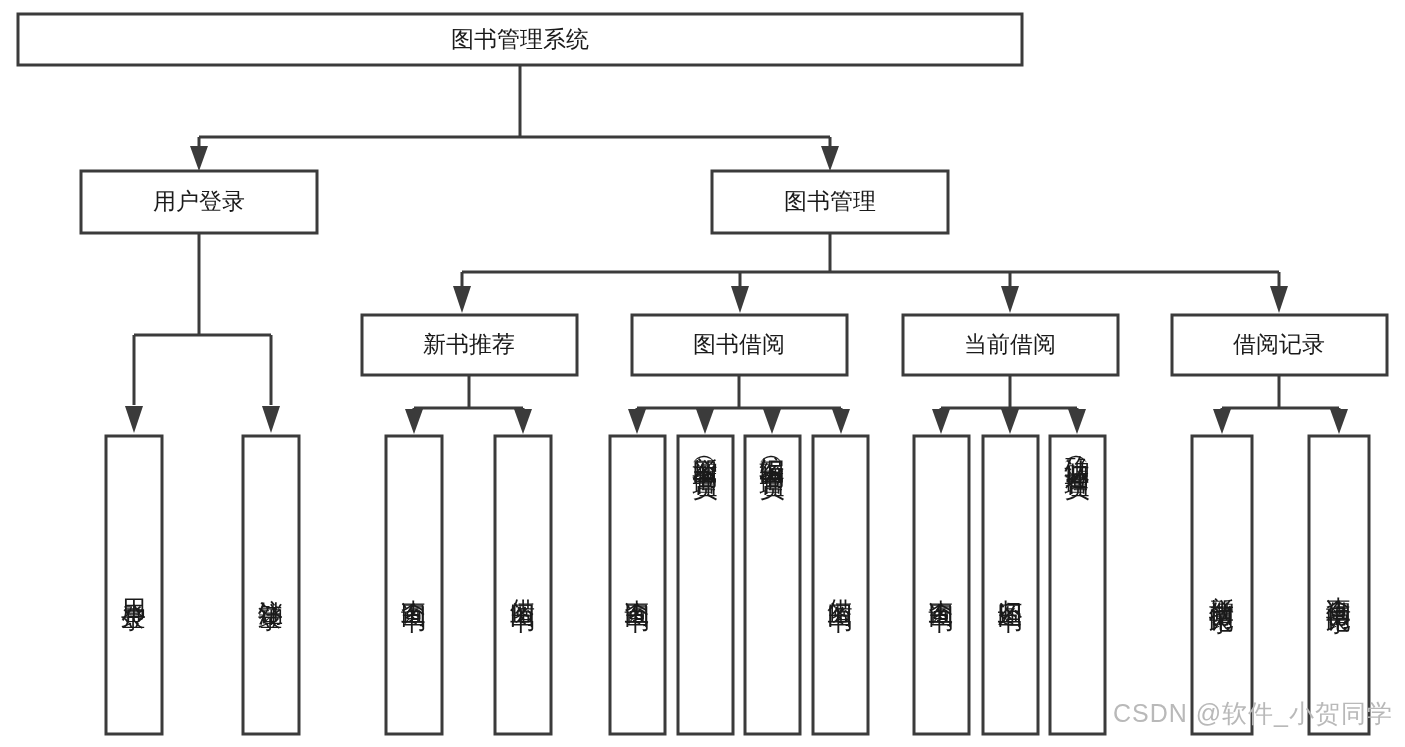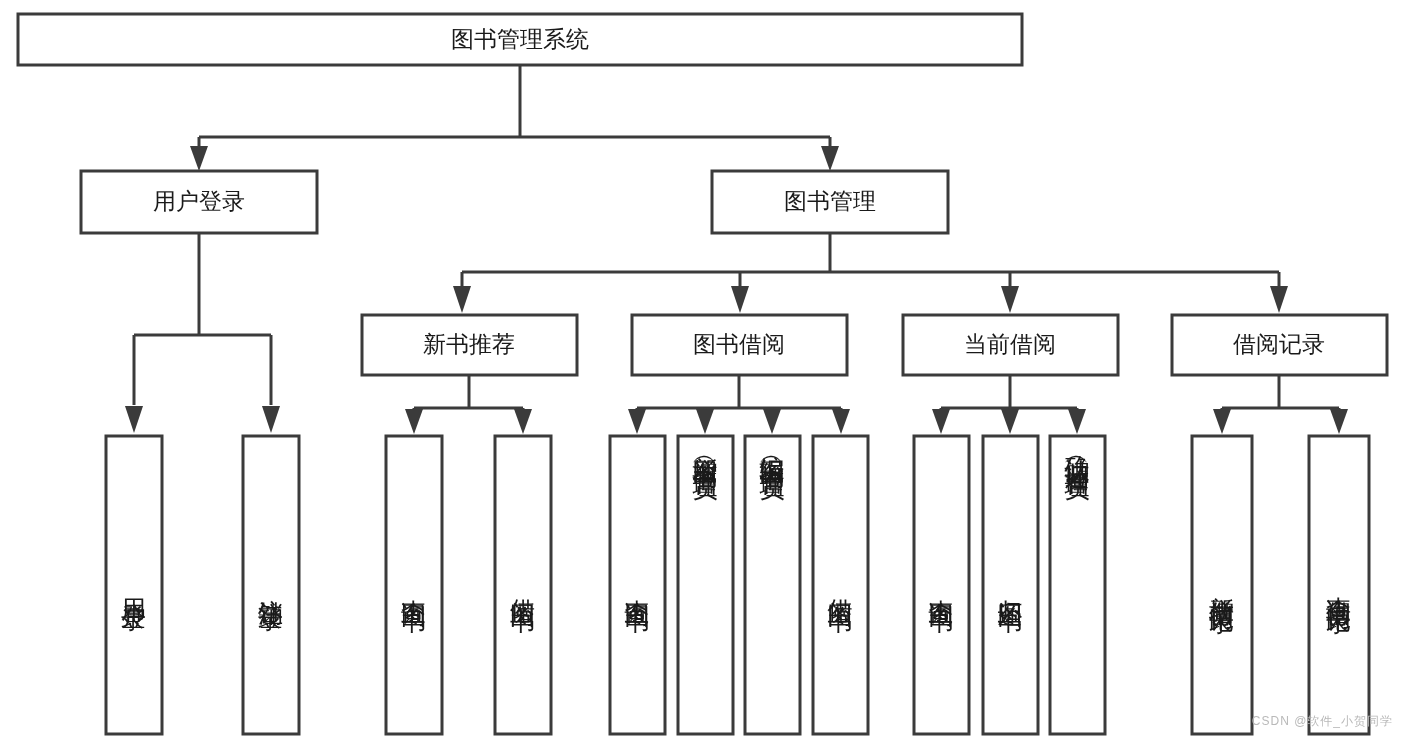--- a/index.html
+++ b/index.html
@@ -65,21 +65,21 @@
     line-height: 1.12;
     letter-spacing: 3px;
     color: #1a1a1a;
     white-space: nowrap;
   }
   .watermark {
     position: absolute;
     right: 12px;
     bottom: 6px;
     font-family: "Liberation Sans", "DejaVu Sans", sans-serif;
-    font-size: 12px;
+    font-size: 25px;
     color: #b9b9b9;
     letter-spacing: 1px;
     white-space: nowrap;
   }
 </style>
 </head>
 <body>
 
 <div id="diagram-root">
 

